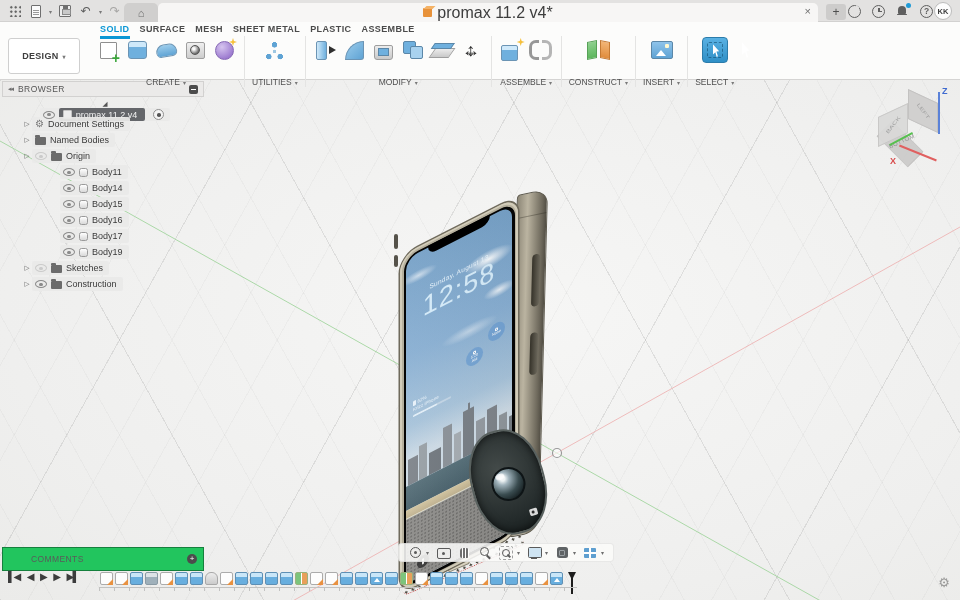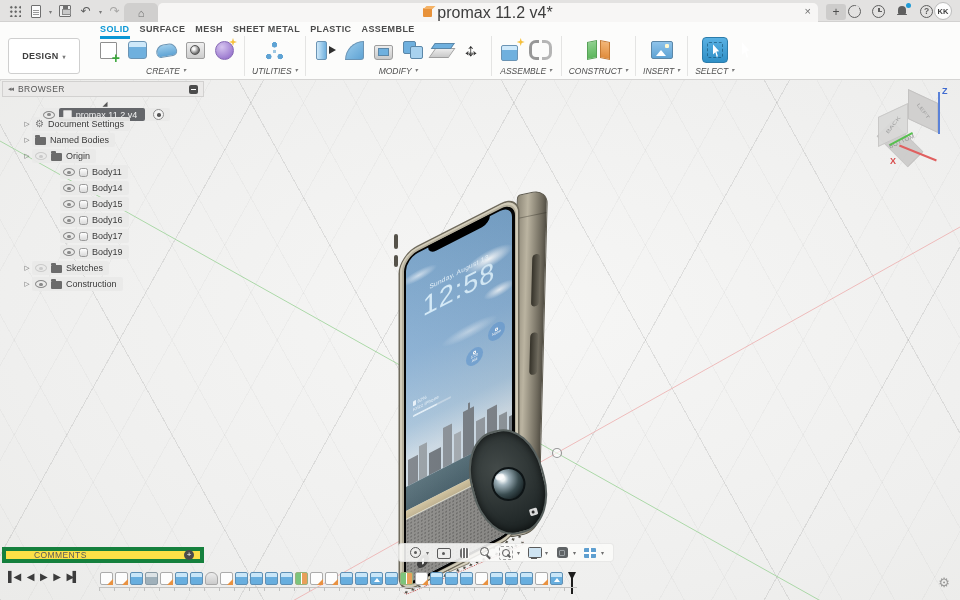--- a/index.html
+++ b/index.html
@@ -38,21 +38,21 @@
   
   .ribbon{position:absolute;left:0;top:22px;width:960px;height:58px;background:#fcfcfb;border-bottom:1px solid #d5d4d3;z-index:8;}
   .rtabs{position:absolute;left:100px;top:2px;display:flex;gap:10px;}
   .rtab{font-size:9px;font-weight:bold;color:#4b4b4b;letter-spacing:.4px;padding-bottom:2px;border-bottom:3px solid transparent;}
   .rtab.active{color:#0a97d5;border-bottom-color:#0a97d5;}
   .design-btn{position:absolute;left:8px;top:16px;width:72px;height:36px;background:#fff;border:1px solid #cfcfcf;border-radius:3px;font-size:9px;font-weight:bold;color:#3d3d3d;letter-spacing:.3px;display:flex;align-items:center;justify-content:center;gap:3px;}
   .groups{position:absolute;left:88px;top:14px;display:flex;align-items:flex-start;}
   .group{display:flex;flex-direction:column;align-items:center;padding:0 7px;}
   .group + .group{border-left:1px solid #e4e4e3;}
   .gicons{display:flex;gap:3px;align-items:center;height:28px;}
-  .glabel{font-size:8.5px;color:#4f4f4f;margin-top:2px;white-space:nowrap;display:flex;gap:2px;font-style:italic;}
+  .glabel{font-size:8.5px;color:#4f4f4f;margin-top:13px;white-space:nowrap;display:flex;align-items:center;gap:2px;}
   .tool{width:26px;height:26px;position:relative;display:flex;align-items:center;justify-content:center;flex:none;}
   .t-create-sketch::before{content:"";width:15px;height:15px;border:1.4px solid #8f8f8f;background:#fff;border-radius:1px;}
   .t-create-sketch::after{content:"+";position:absolute;right:1px;bottom:-3px;font-size:14px;font-weight:bold;color:#3aa63a;}
   .t-extrude::before{content:"";width:17px;height:16px;background:linear-gradient(180deg,#cfe9fa 0 30%,#6fb0de 30%);border:1px solid #6b94b4;border-radius:3px;}
   .t-sweep::before{content:"";width:19px;height:11px;background:linear-gradient(#9ccdec,#5fa3d4);border:1px solid #6b94b4;border-radius:8px 8px 5px 5px;transform:rotate(-10deg);}
   .t-hole::before{content:"";width:17px;height:15px;background:linear-gradient(#f0f0f0,#cdcdcd);border:1px solid #9e9e9e;border-radius:2px;}
   .t-hole::after{content:"";position:absolute;width:8px;height:8px;border-radius:50%;background:radial-gradient(circle at 35% 35%,#fafafa 15%,#6d6d6d 70%);border:1px solid #555;}
   .t-form::before{content:"";width:17px;height:17px;border-radius:50%;background:radial-gradient(circle at 35% 30%,#d6c4ef,#9b79cf 75%);border:1px solid #8668b5;}
   .star::after, .t-form::after, .t-new-component::after{content:"";position:absolute;top:1px;right:0px;width:8px;height:8px;background:#f6c03c;clip-path:polygon(50% 0,62% 38%,100% 50%,62% 62%,50% 100%,38% 62%,0 50%,38% 38%);}
   .t-automate::before{content:"";width:19px;height:19px;background:radial-gradient(circle 2.6px at 50% 20%,#5fa3d4 2.5px,transparent 3px),radial-gradient(circle 2.6px at 20% 82%,#5fa3d4 2.5px,transparent 3px),radial-gradient(circle 2.6px at 80% 82%,#5fa3d4 2.5px,transparent 3px),radial-gradient(circle 1.6px at 50% 55%,#9ec7e2 1.5px,transparent 2px);}
@@ -175,21 +175,21 @@
   .nv-fit{border:1px dashed #a0a0a0;border-radius:2px;}
   .nv-fit::before{content:"";position:absolute;left:2px;top:2px;width:6px;height:6px;border:1.4px solid #5a5a5a;border-radius:50%;}
   .nv-fit::after{content:"";position:absolute;right:1.5px;bottom:2px;width:4px;height:1.6px;background:#5a5a5a;transform:rotate(45deg);}
   .nv-display-settings::before{content:"";position:absolute;left:1px;top:1.5px;width:12px;height:8.5px;border:1.4px solid #5a5a5a;border-radius:1.5px;background:#cfe4f2;}
   .nv-display-settings::after{content:"";position:absolute;left:4px;bottom:1px;width:6px;height:1.6px;background:#5a5a5a;}
   .nv-grid-display::before{content:"";position:absolute;inset:1.5px;background:#5f6365;border-radius:2.5px;}
   .nv-grid-display::after{content:"";position:absolute;inset:4px;border:1px solid #9aa0a3;border-radius:1px;}
   .nv-viewports::before{content:"";position:absolute;left:1px;top:2px;width:12px;height:10px;background:#5e9fd0;border-radius:1px;}
   .nv-viewports::after{content:"";position:absolute;left:1px;top:2px;width:12px;height:10px;background:linear-gradient(90deg,transparent 5px,#fff 5px 6.6px,transparent 6.6px),linear-gradient(transparent 4px,#fff 4px 5.6px,transparent 5.6px);}
   
-  .comments{position:absolute;left:2px;top:547px;width:202px;height:16px;background:#fde047;border:4px solid #15803d;display:flex;align-items:center;padding:0 6px;z-index:7;}
+  .comments{position:absolute;left:2px;top:547px;width:202px;height:24px;background:#22c55e;border:1px solid #15803d;display:flex;align-items:center;padding:0 6px;z-index:7;}
   .c-label{flex:1;font-size:8.5px;color:#5a5a5a;letter-spacing:.4px;margin-left:22px;}
   .cmt-add{width:10px;height:10px;border-radius:50%;background:#4c4c4c;color:#fff;font-size:8px;line-height:10px;text-align:center;}
   
   .timeline{position:absolute;left:0;top:568px;width:960px;height:32px;z-index:7;}
   .tl-controls{position:absolute;left:8px;top:4px;display:flex;gap:7px;align-items:center;}
   .tl-btn{font-size:10px;color:#3c3c3c;letter-spacing:-1.5px;line-height:1;}
   .tl-features{position:absolute;left:100px;top:4px;display:flex;gap:2px;align-items:flex-start;}
   .tf{width:13px;height:13px;border-radius:2px;position:relative;flex:none;}
   .tf-sketch{background:#fdfdfd;border:1px solid #ababab;}
   .tf-sketch::after{content:"";position:absolute;right:-1px;bottom:-1px;width:6px;height:6px;background:#e89140;clip-path:polygon(100% 0,0 100%,100% 100%);}

